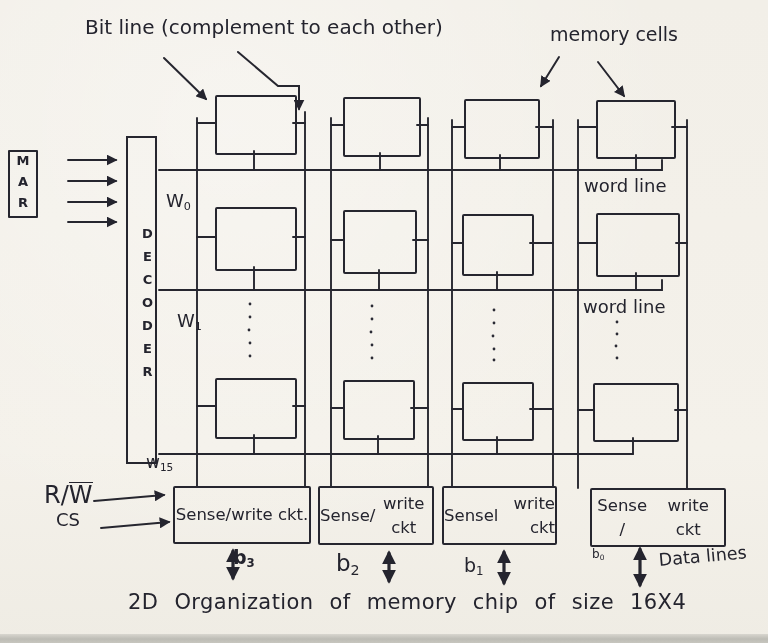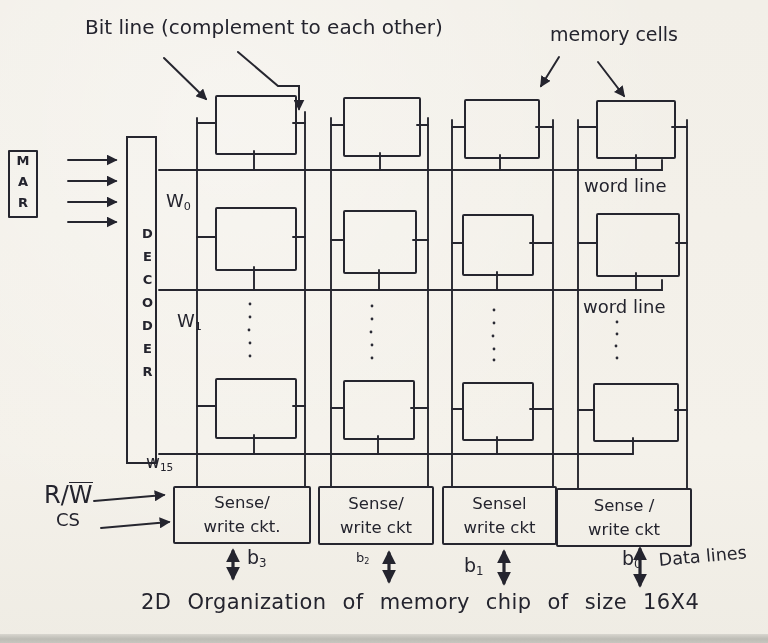--- a/index.html
+++ b/index.html
@@ -27,25 +27,25 @@
     position:absolute;left:126px;top:136px;width:31px;height:328px;
     border:2px solid #26262f;
     display:flex;justify-content:center;
     writing-mode:vertical-rl;text-orientation:upright;
     font-size:13px;letter-spacing:8px;font-weight:bold;
     padding-top:0;box-sizing:border-box;
   }
   .decoder-box span{margin-top:12px;}
   .swbox{
     position:absolute;border:2px solid #26262f;border-radius:2px;
-    display:flex;flex-direction:column;align-items:center;justify-content:center;
+    display:flex;flex-direction:row;align-items:center;justify-content:center;
     font-size:16.5px;line-height:1.45;text-align:center;background:transparent;
   }
   .caption{
-    position:absolute;left:141px;top:590px;font-size:21px;
+    position:absolute;left:128px;top:590px;font-size:21px;
     word-spacing:9px;letter-spacing:.4px;
   }
   .scan-strip{
     position:absolute;left:0;top:634px;width:768px;height:9px;
     background:linear-gradient(180deg,#d8d6cf 0%,#bdbcb5 55%,#c7c6bf 100%);
   }
   .datalines{transform:rotate(-5deg);transform-origin:left top;}
 </style>
 </head>
 <body>
@@ -163,21 +163,21 @@
     <div>write ckt.</div>
   </div>
   <div class="swbox" style="left:318px;top:486px;width:112px;height:55px;">
     <div>Sense/</div>
     <div>write ckt</div>
   </div>
   <div class="swbox" style="left:442px;top:486px;width:111px;height:55px;text-align:right;">
     <div>Sensel</div>
     <div>write ckt</div>
   </div>
-  <div class="swbox" style="left:556px;top:488px;width:132px;height:55px;">
+  <div class="swbox" style="left:590px;top:488px;width:132px;height:55px;">
     <div>Sense /</div>
     <div>write ckt</div>
   </div>
 
   <div class="lbl" style="left:85px;top:16px;font-size:20px;"><span>Bit line (complement to each other)</span></div>
 
   <div class="lbl" style="left:550px;top:24px;font-size:19px;"><span>memory cells</span></div>
 
   <div class="lbl" style="left:584px;top:176px;font-size:18px;"><span>word line</span></div>
 
@@ -193,30 +193,30 @@
     <span>w</span><span class="sub">15</span>
   </div>
 
   <div class="lbl" style="left:44px;top:482px;font-size:24px;">
     <span>R/</span><span class="overline">W</span>
   </div>
   <div class="lbl" style="left:56px;top:510px;font-size:18px;">
     <span>CS</span>
   </div>
 
-  <div class="lbl" style="left:247px;top:547px;font-size:19px;">
+  <div class="lbl" style="left:233px;top:547px;font-size:19px;font-weight:bold;">
     <span>b</span><span class="sub">3</span>
   </div>
-  <div class="lbl" style="left:356px;top:551px;font-size:13px;">
+  <div class="lbl" style="left:336px;top:551px;font-size:23px;">
     <span>b</span><span class="sub">2</span>
   </div>
   <div class="lbl" style="left:464px;top:555px;font-size:19px;">
     <span>b</span><span class="sub">1</span>
   </div>
-  <div class="lbl" style="left:592px;top:548px;font-size:19px;margin-left:30px;">
+  <div class="lbl" style="left:592px;top:548px;font-size:12px;">
     <span>b</span><span class="sub">0</span>
   </div>
 
   <div class="lbl datalines" style="left:658px;top:551px;font-size:17.5px;"><span>Data lines</span></div>
 
   <div class="caption">
     <span>2D Organization of memory chip of size 16X4</span>
   </div>
 
   <div class="scan-strip"></div>

